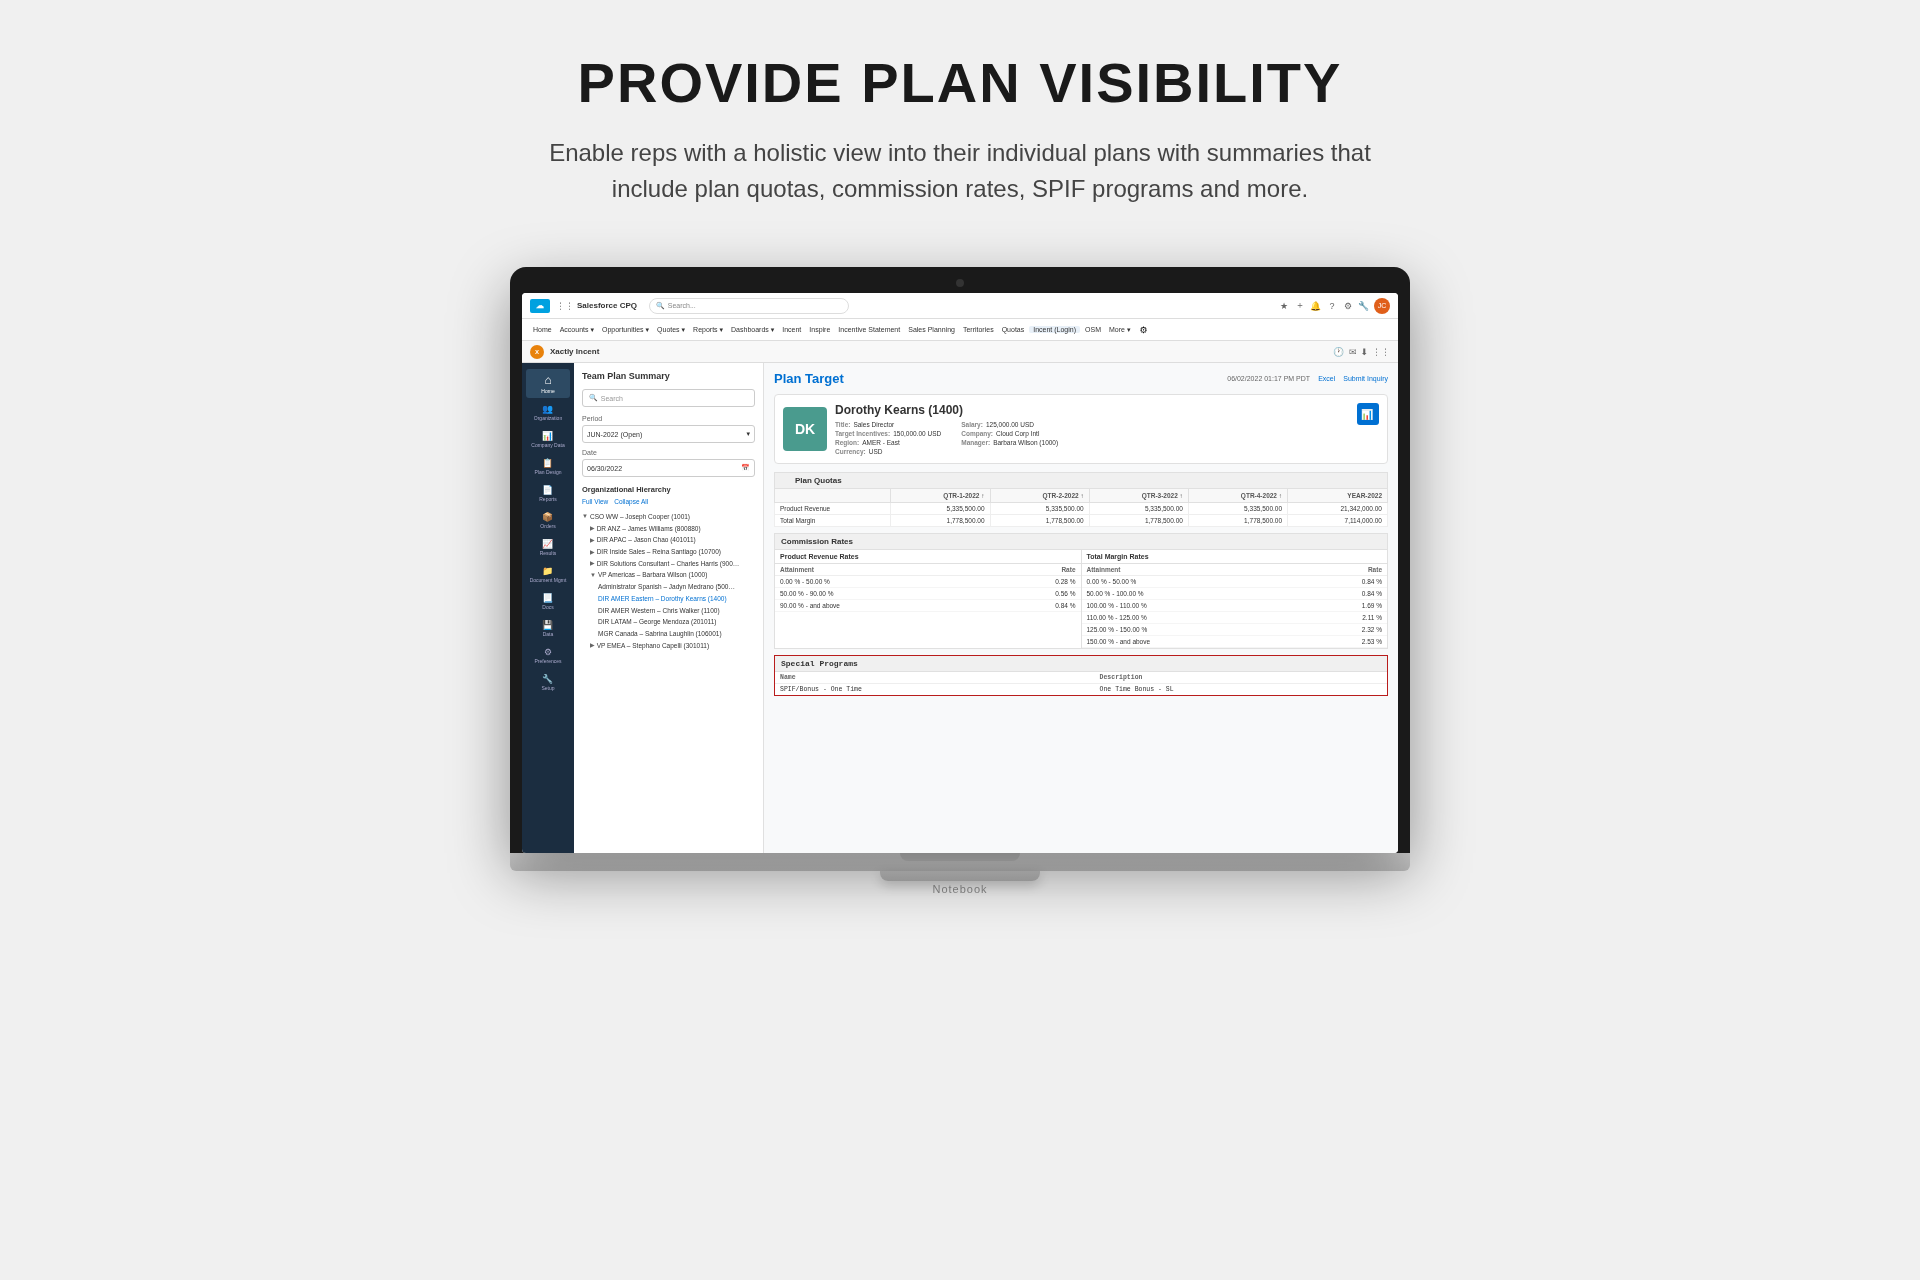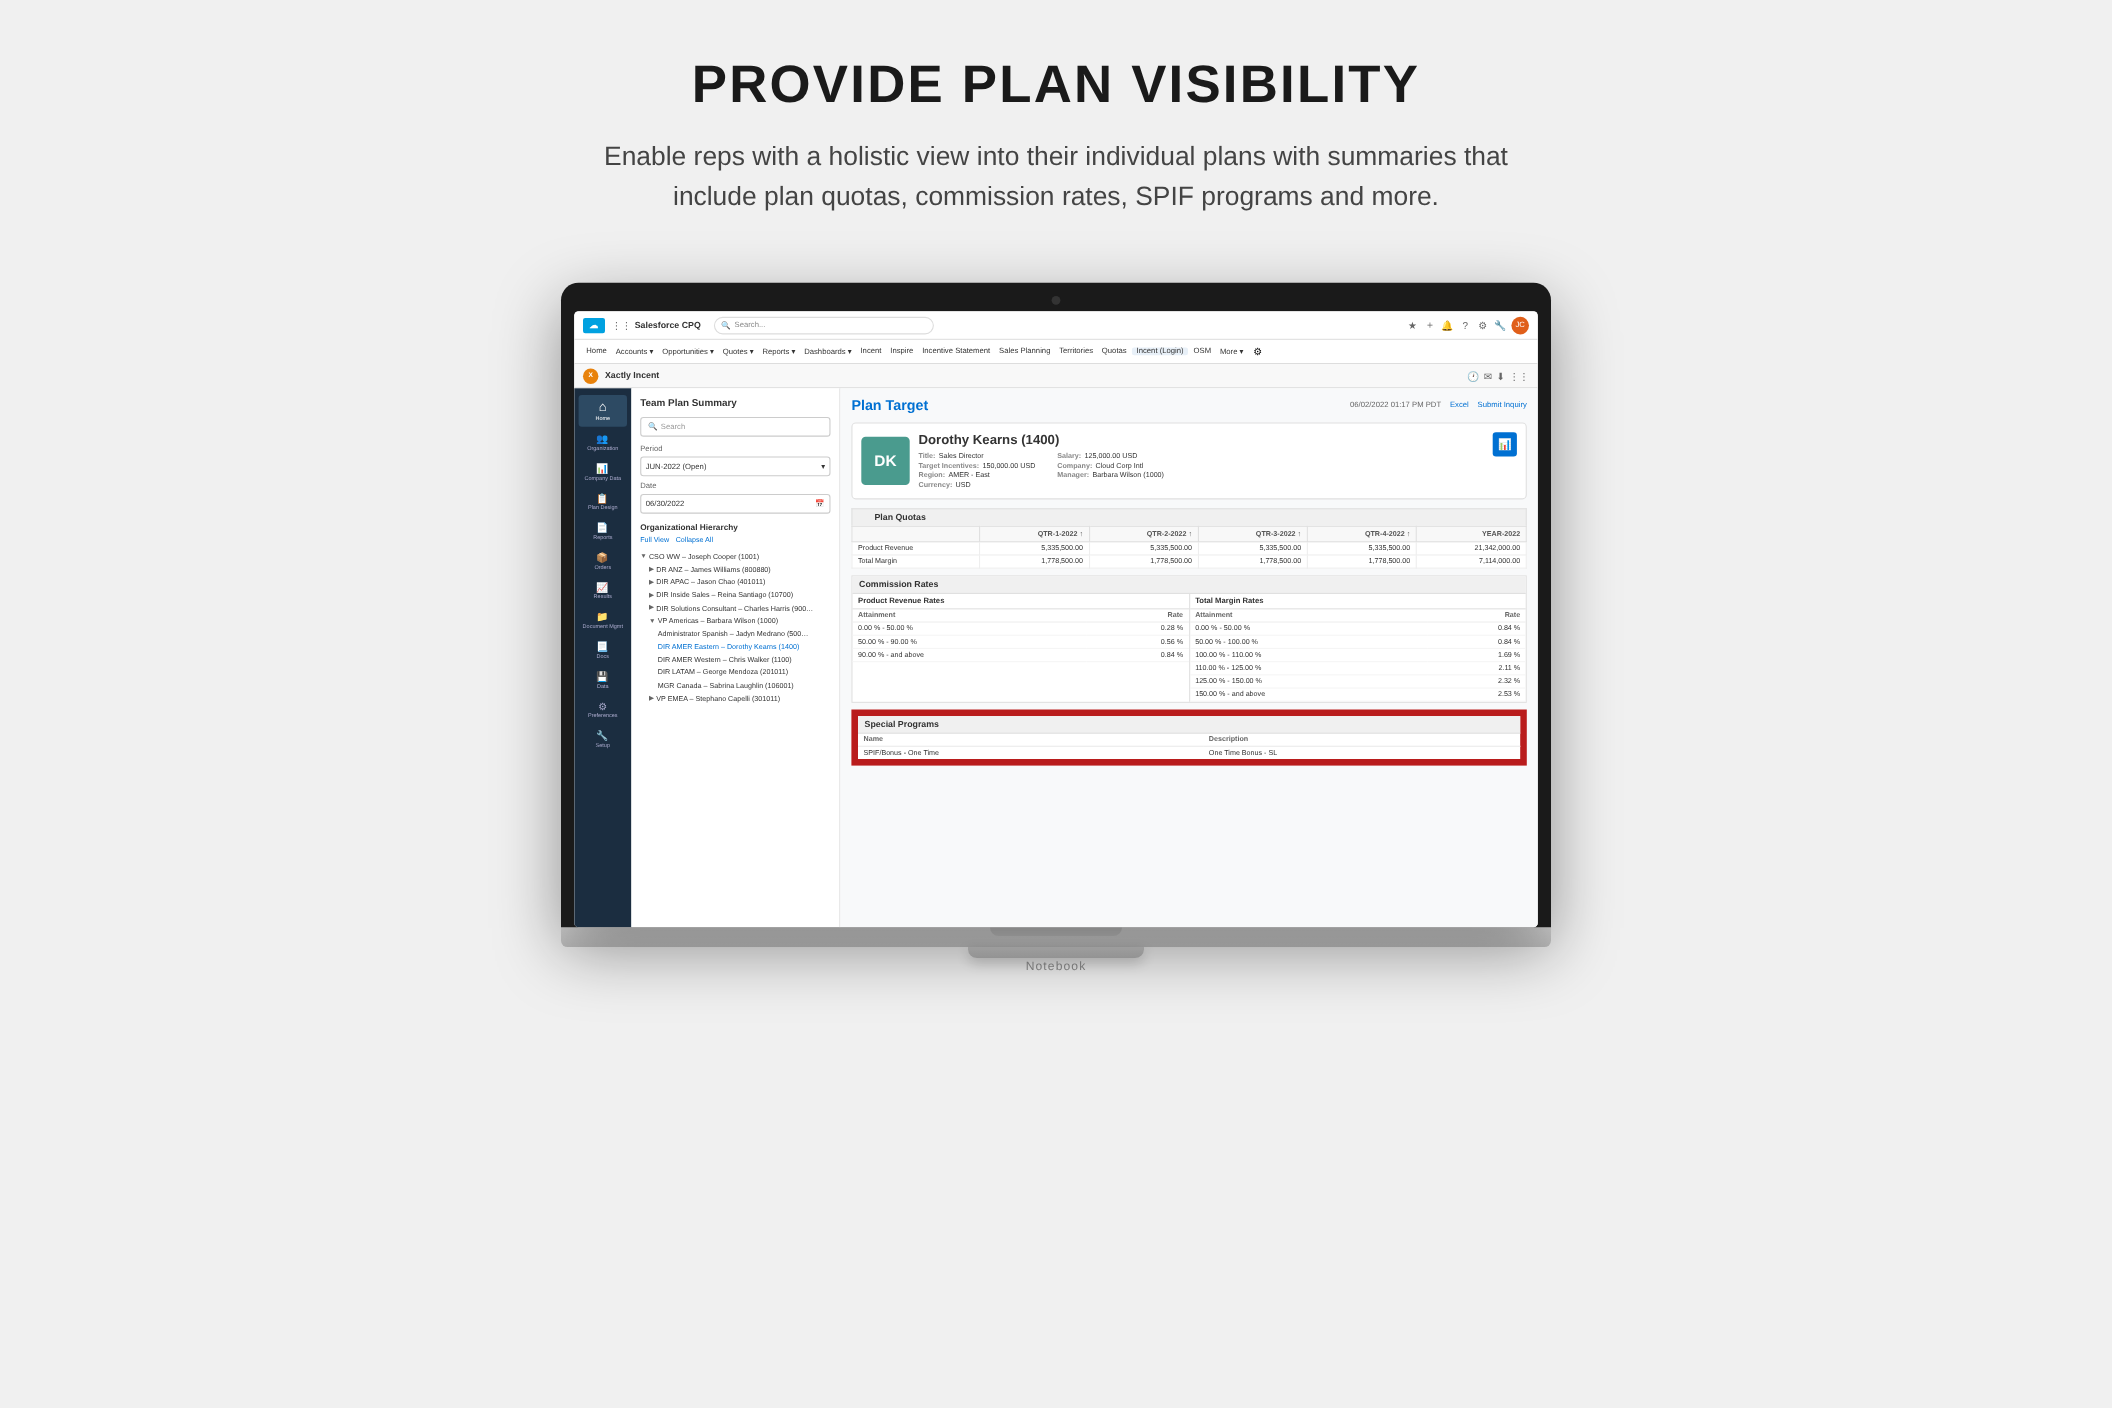--- a/index.html
+++ b/index.html
@@ -13,21 +13,21 @@
       align-items: center;
     }
 
     .hero-section {
       text-align: center;
       padding: 50px 20px 30px;
       width: 100%;
     }
 
     .hero-title {
-      font-size: 48px;
+      font-size: 56px;
       font-weight: 900;
       color: #1a1a1a;
       letter-spacing: 2px;
       text-transform: uppercase;
       margin-bottom: 20px;
     }
 
     .hero-subtitle {
       font-size: 24px;
       color: #444;
@@ -548,21 +548,22 @@
     .comm-table td {
       padding: 2px 5px;
       border-bottom: 1px solid #f5f5f5;
       color: #333;
     }
 
     .comm-table td:last-child { text-align: right; }
 
     .special-programs {
       background: #fff;
-      border: 6px solid #b91c1c;
+      border: 1px solid #b91c1c;
+      font-family: Liberation Mono, monospace;
     }
 
     .sp-header {
       font-size: 8px;
       font-weight: 700;
       color: #333;
       padding: 3px 6px;
       background: #f0f0f0;
       border-bottom: 1px solid #e0e0e0;
     }

